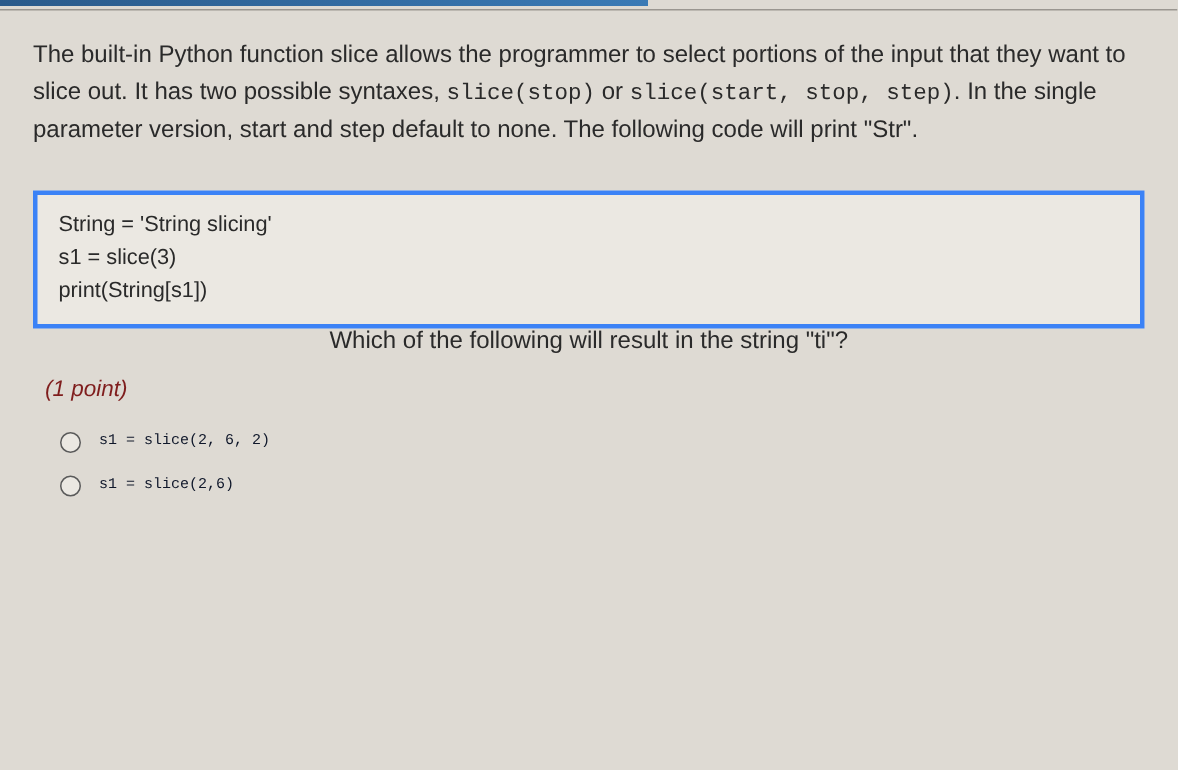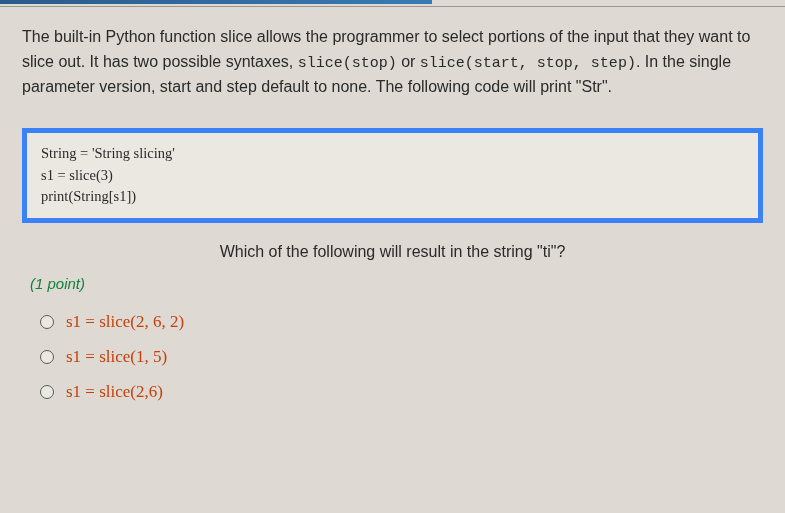--- a/index.html
+++ b/index.html
@@ -30,39 +30,38 @@
       color: #2a2a2a;
       margin-bottom: 28px;
     }
     .code-inline {
       font-family: "Courier New", Courier, monospace;
       font-size: 15px;
       color: #2a2a2a;
     }
     .code-block {
       background: #ebe8e2;
-      border: 5px solid #3b82f6;
+      border: 3px solid #3b82f6;
       padding: 10px 14px;
-      font-family: Liberation Serif, serif;
+      font-family: Liberation Sans, sans-serif;
       font-size: 14.5px;
       line-height: 1.5;
       color: #2a2a2a;
-      margin-bottom: 20px;
       white-space: pre;
     }
     .question {
       font-size: 16px;
       color: #2a2a2a;
       margin-bottom: 14px;
       text-align: center;
     }
     .points {
       font-size: 15px;
       font-style: italic;
-      color: #15803d;
+      color: #7f1d1d;
       margin-left: 8px;
       margin-bottom: 20px;
     }
     .options {
       margin-left: 18px;
     }
     .option {
       display: flex;
       align-items: center;
       margin-bottom: 15px;
@@ -70,23 +69,23 @@
     .radio {
       width: 14px;
       height: 14px;
       border: 1.5px solid #5a5a5a;
       border-radius: 50%;
       background: #ebe8e2;
       margin-right: 12px;
       flex-shrink: 0;
     }
     .option-label {
-      font-family: Liberation Serif, serif;
-      font-size: 17px;
-      color: #c2410c;
+      font-family: Liberation Mono, monospace;
+      font-size: 10px;
+      color: #0f172a;
     }
   </style>
 </head>
 <body>
 
 <div class="top-border"></div>
 <div class="top-line"></div>
 
 <div class="content">
 
@@ -102,21 +101,17 @@
 
   <p class="points">(1 point)</p>
 
   <div class="options">
     <div class="option">
       <div class="radio"></div>
       <span class="option-label">s1 = slice(2, 6, 2)</span>
     </div>
     <div class="option">
       <div class="radio"></div>
-      <span class="option-label">s1 = slice(1, 5)</span>
-    </div>
-    <div class="option">
-      <div class="radio"></div>
       <span class="option-label">s1 = slice(2,6)</span>
     </div>
   </div>
 
 </div>
 
 </body></html>

